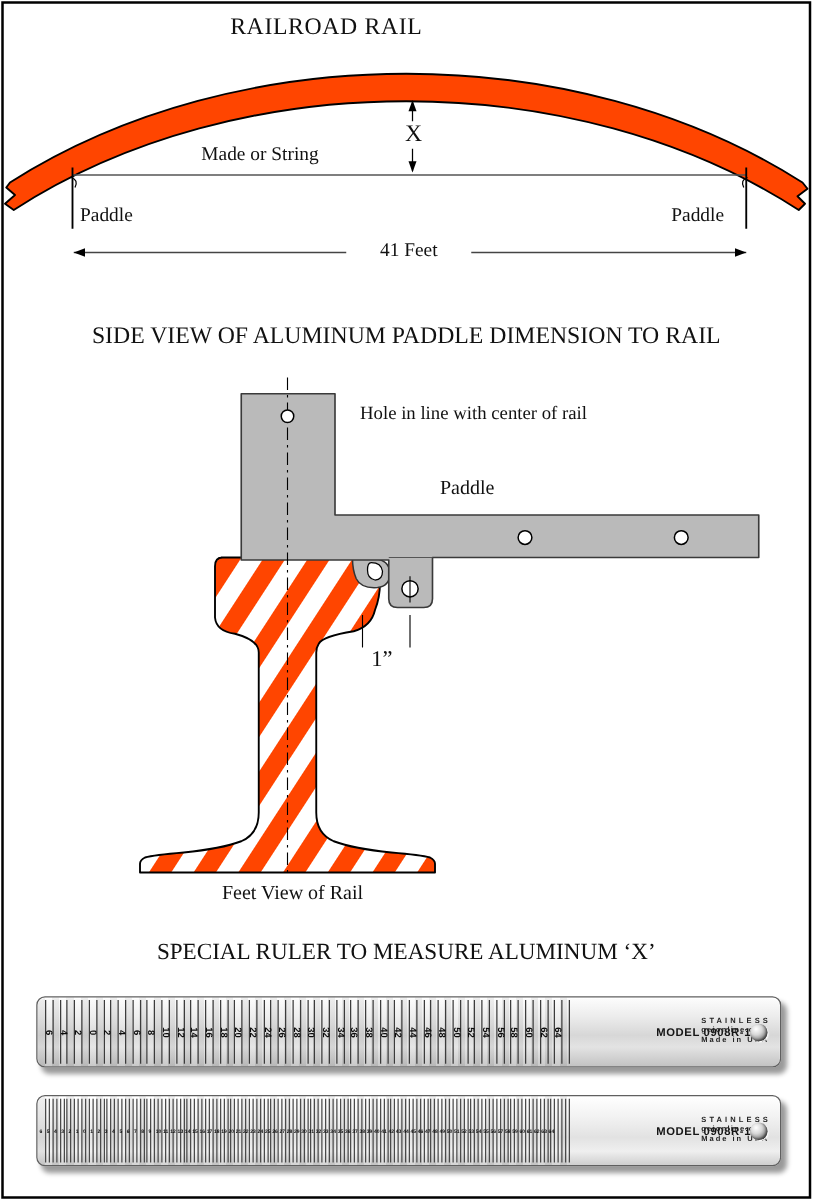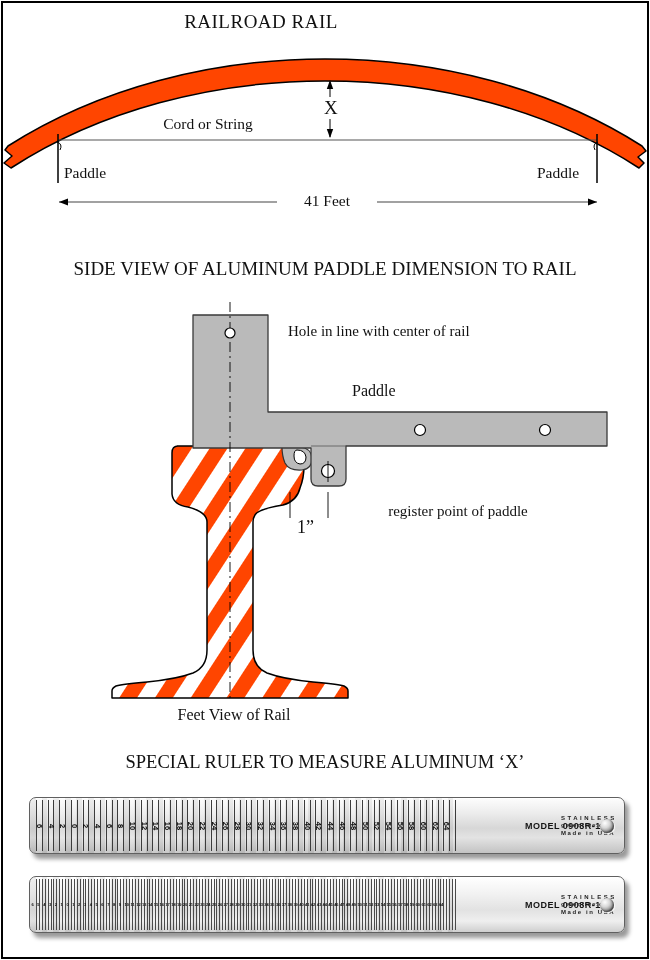--- a/index.html
+++ b/index.html
@@ -104,30 +104,29 @@
   <circle cx="420" cy="430" r="5.5" fill="#fff" stroke="#000" stroke-width="1.2"></circle>
   <circle cx="545" cy="430" r="5.5" fill="#fff" stroke="#000" stroke-width="1.2"></circle>
   <circle cx="328" cy="471" r="6.5" fill="#fff" stroke="#000" stroke-width="1.2"></circle>
   <line x1="328" y1="461" x2="328" y2="482" stroke="#000" stroke-width="0.9"></line>
   <line x1="290" y1="492" x2="290" y2="518" stroke="#000" stroke-width="0.9"></line>
   <line x1="328" y1="492" x2="328" y2="518" stroke="#000" stroke-width="0.9"></line>
 </svg>
 
 <div class="lbl h1">RAILROAD RAIL</div>
 <div class="lbl xlab">X</div>
-<div class="lbl cordlab">Cord or String</div>
+<div class="lbl cordlab">Made or String</div>
 <div class="lbl padL">Paddle</div>
 <div class="lbl padR">Paddle</div>
 <div class="lbl feet">41 Feet</div>
 
 <div class="lbl h2">SIDE VIEW OF ALUMINUM PADDLE DIMENSION TO RAIL</div>
 <div class="lbl holenote">Hole in line with center of rail</div>
 <div class="lbl padlab2">Paddle</div>
 <div class="lbl cordnote ctr">
-  <span style="display:block">register point of paddle</span>
 </div>
 <div class="lbl oneinch">1”</div>
 <div class="lbl railcap">Feet View of Rail</div>
 
 <div class="lbl h3">SPECIAL RULER TO MEASURE ALUMINUM ‘X’</div>
 
 <div class="ruler r1">
   <div class="ticks">
       <div class="tickshade"></div>
       <div class="tick" style="left: 6px;"></div>

